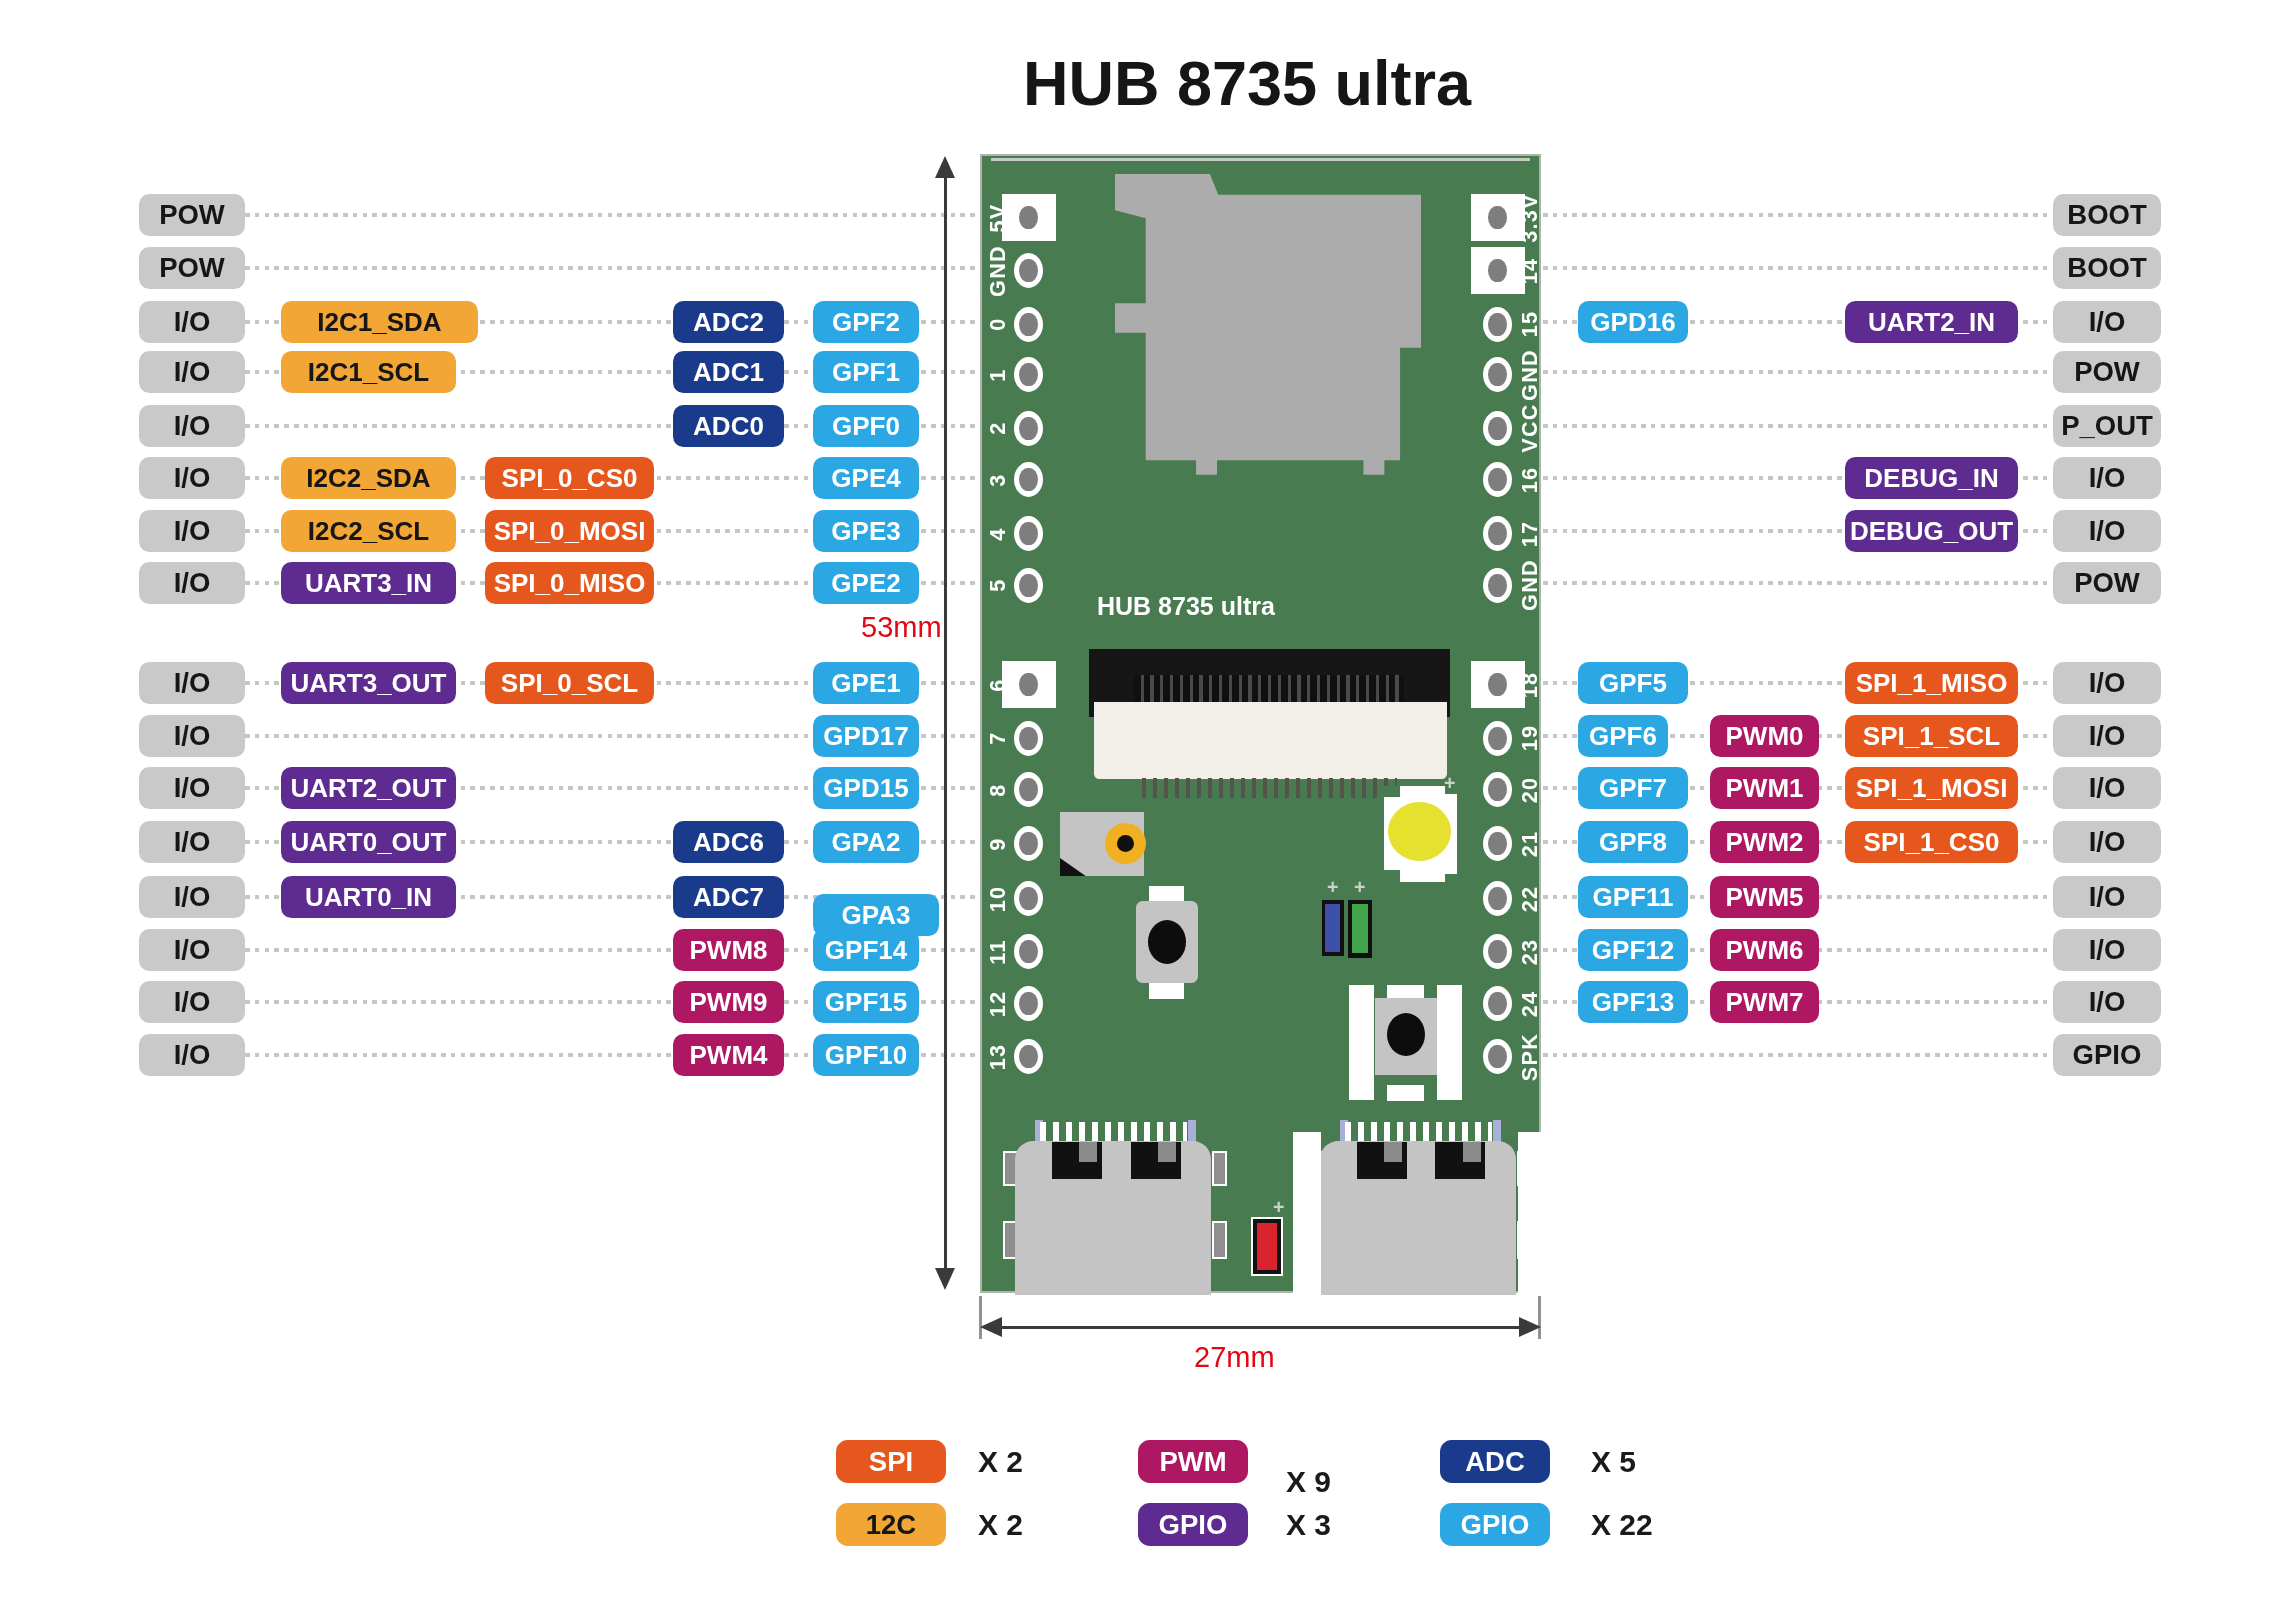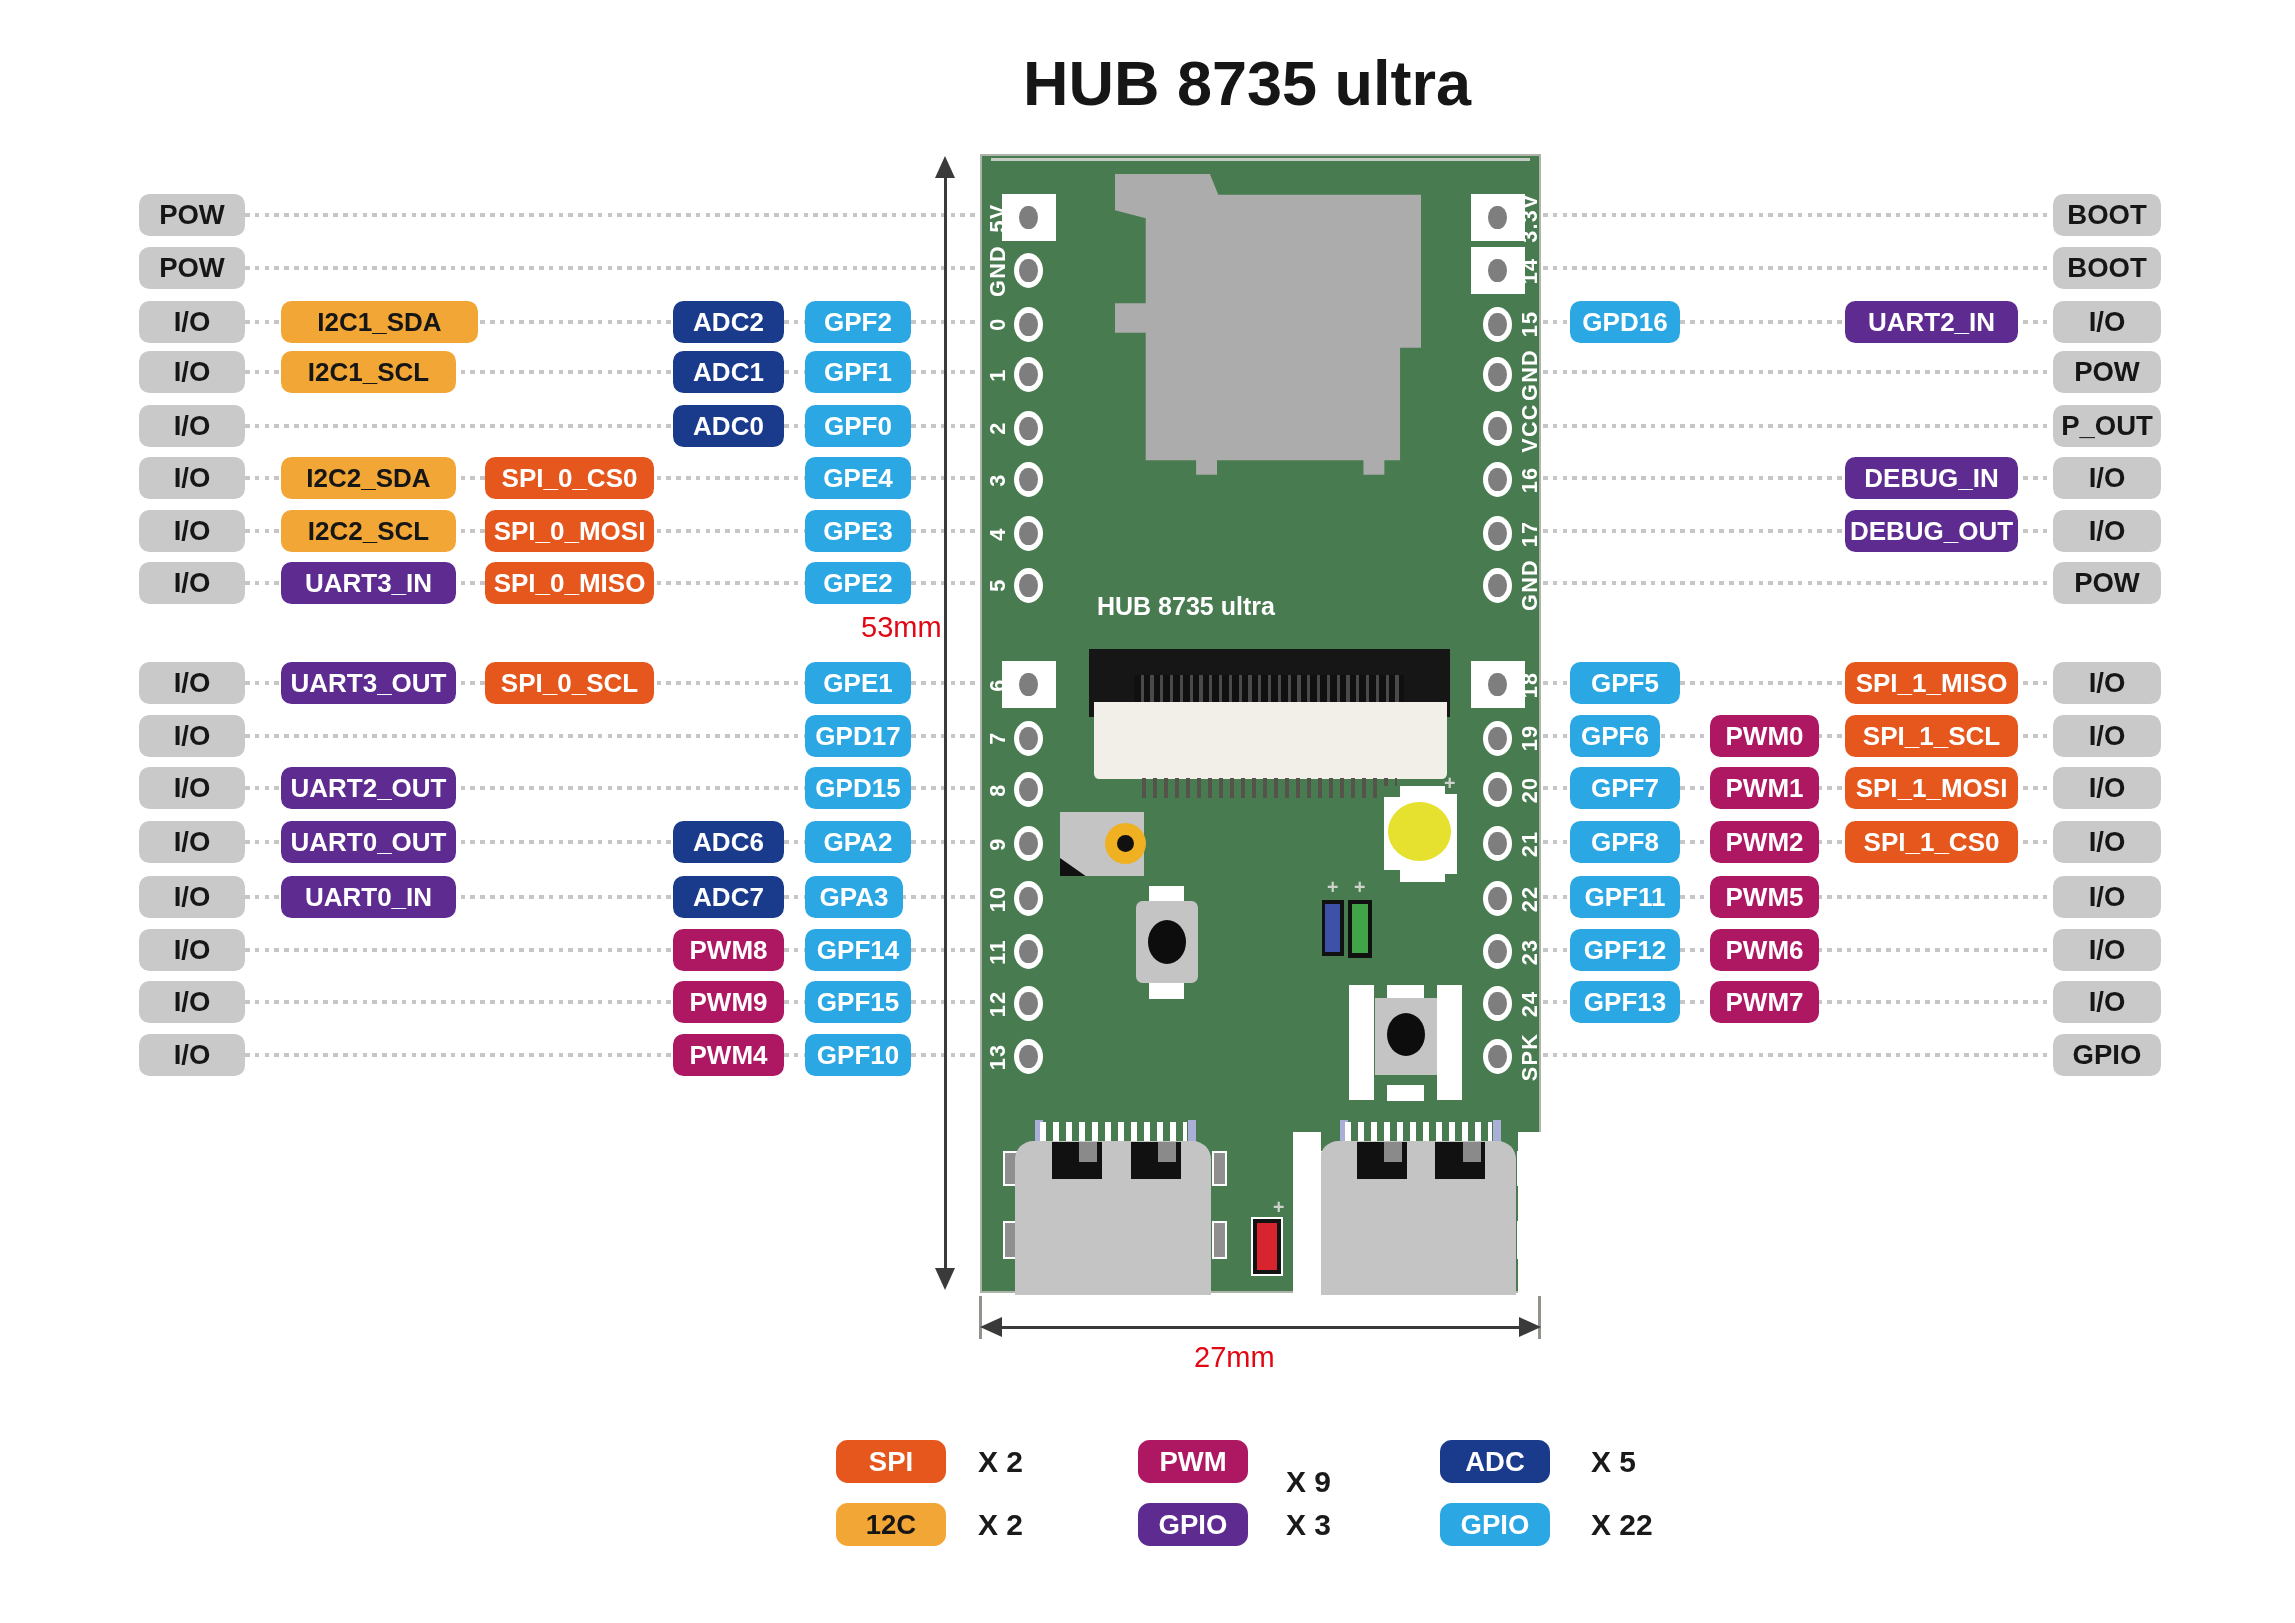--- a/index.html
+++ b/index.html
@@ -9,21 +9,21 @@
          font-size:63px;font-weight:700;color:#161616;white-space:nowrap;}
   .dots{position:absolute;height:3.9px;z-index:0;
         background:repeating-linear-gradient(90deg,#c6c6c6 0 4.6px,transparent 4.6px 9.8px);}
   .pill{position:absolute;display:flex;align-items:center;justify-content:center;
         border-radius:10.5px;font-weight:700;z-index:3;box-sizing:border-box;height:42px;}
   .io{background:var(--c-io);color:#161616;font-size:27.5px;}
   .badge{color:#ffffff;font-size:26px;}
   .badge.i2c{background:var(--c-i2c);color:#161616;}
   .badge.spi{background:var(--c-spi);}
   .badge.adc{background:var(--c-adc);}
-  .badge.gpio{background:var(--c-gpio);}
+  .badge.gpio{background:var(--c-gpio);margin-left:8px;}
   .badge.uart{background:var(--c-uart);}
   .badge.pwm{background:var(--c-pwm);}
   .board{position:absolute;left:980px;top:154px;width:561px;height:1139px;
          background:var(--c-pcb);border:2.6px solid #aeb4ac;box-sizing:border-box;z-index:2;}
   .pinbox{position:absolute;background:#ffffff;z-index:1;}
   .pin{position:absolute;width:29px;height:35px;border-radius:50%;background:#ffffff;z-index:2;
        display:flex;align-items:center;justify-content:center;}
   .pin-core{width:18.3px;height:23.6px;border-radius:50%;background:#7e7e7e;}
   .pin-label{position:absolute;color:#ffffff;font-weight:700;font-size:21.6px;z-index:2;
              writing-mode:vertical-rl;transform:translate(-50%,-50%) rotate(180deg);
@@ -119,21 +119,21 @@
       <div class="pill badge gpio" style="left: 805px; top: 767px; width: 106px;">GPD15</div>
       <div class="dots" style="left: 245px; top: 840px; width: 735px;"></div>
       <div class="pill io" style="left: 139px; top: 821px; width: 106px;">I/O</div>
       <div class="pill badge uart" style="left: 281px; top: 821px; width: 175px;">UART0_OUT</div>
       <div class="pill badge adc" style="left: 673px; top: 821px; width: 111px;">ADC6</div>
       <div class="pill badge gpio" style="left: 805px; top: 821px; width: 106px;">GPA2</div>
       <div class="dots" style="left: 245px; top: 895px; width: 735px;"></div>
       <div class="pill io" style="left: 139px; top: 876px; width: 106px;">I/O</div>
       <div class="pill badge uart" style="left: 281px; top: 876px; width: 175px;">UART0_IN</div>
       <div class="pill badge adc" style="left: 673px; top: 876px; width: 111px;">ADC7</div>
-      <div class="pill badge gpio" style="left: 805px; top: 876px; width: 98px;">GPA3</div>
+      <div class="pill badge gpio" style="left: 805px; top: 894px; width: 126px;">GPA3</div>
       <div class="dots" style="left: 245px; top: 948px; width: 735px;"></div>
       <div class="pill io" style="left: 139px; top: 929px; width: 106px;">I/O</div>
       <div class="pill badge pwm" style="left: 673px; top: 929px; width: 111px;">PWM8</div>
       <div class="pill badge gpio" style="left: 805px; top: 929px; width: 106px;">GPF14</div>
       <div class="dots" style="left: 245px; top: 1000px; width: 735px;"></div>
       <div class="pill io" style="left: 139px; top: 981px; width: 106px;">I/O</div>
       <div class="pill badge pwm" style="left: 673px; top: 981px; width: 111px;">PWM9</div>
       <div class="pill badge gpio" style="left: 805px; top: 981px; width: 106px;">GPF15</div>
       <div class="dots" style="left: 245px; top: 1053px; width: 735px;"></div>
       <div class="pill io" style="left: 139px; top: 1034px; width: 106px;">I/O</div>

